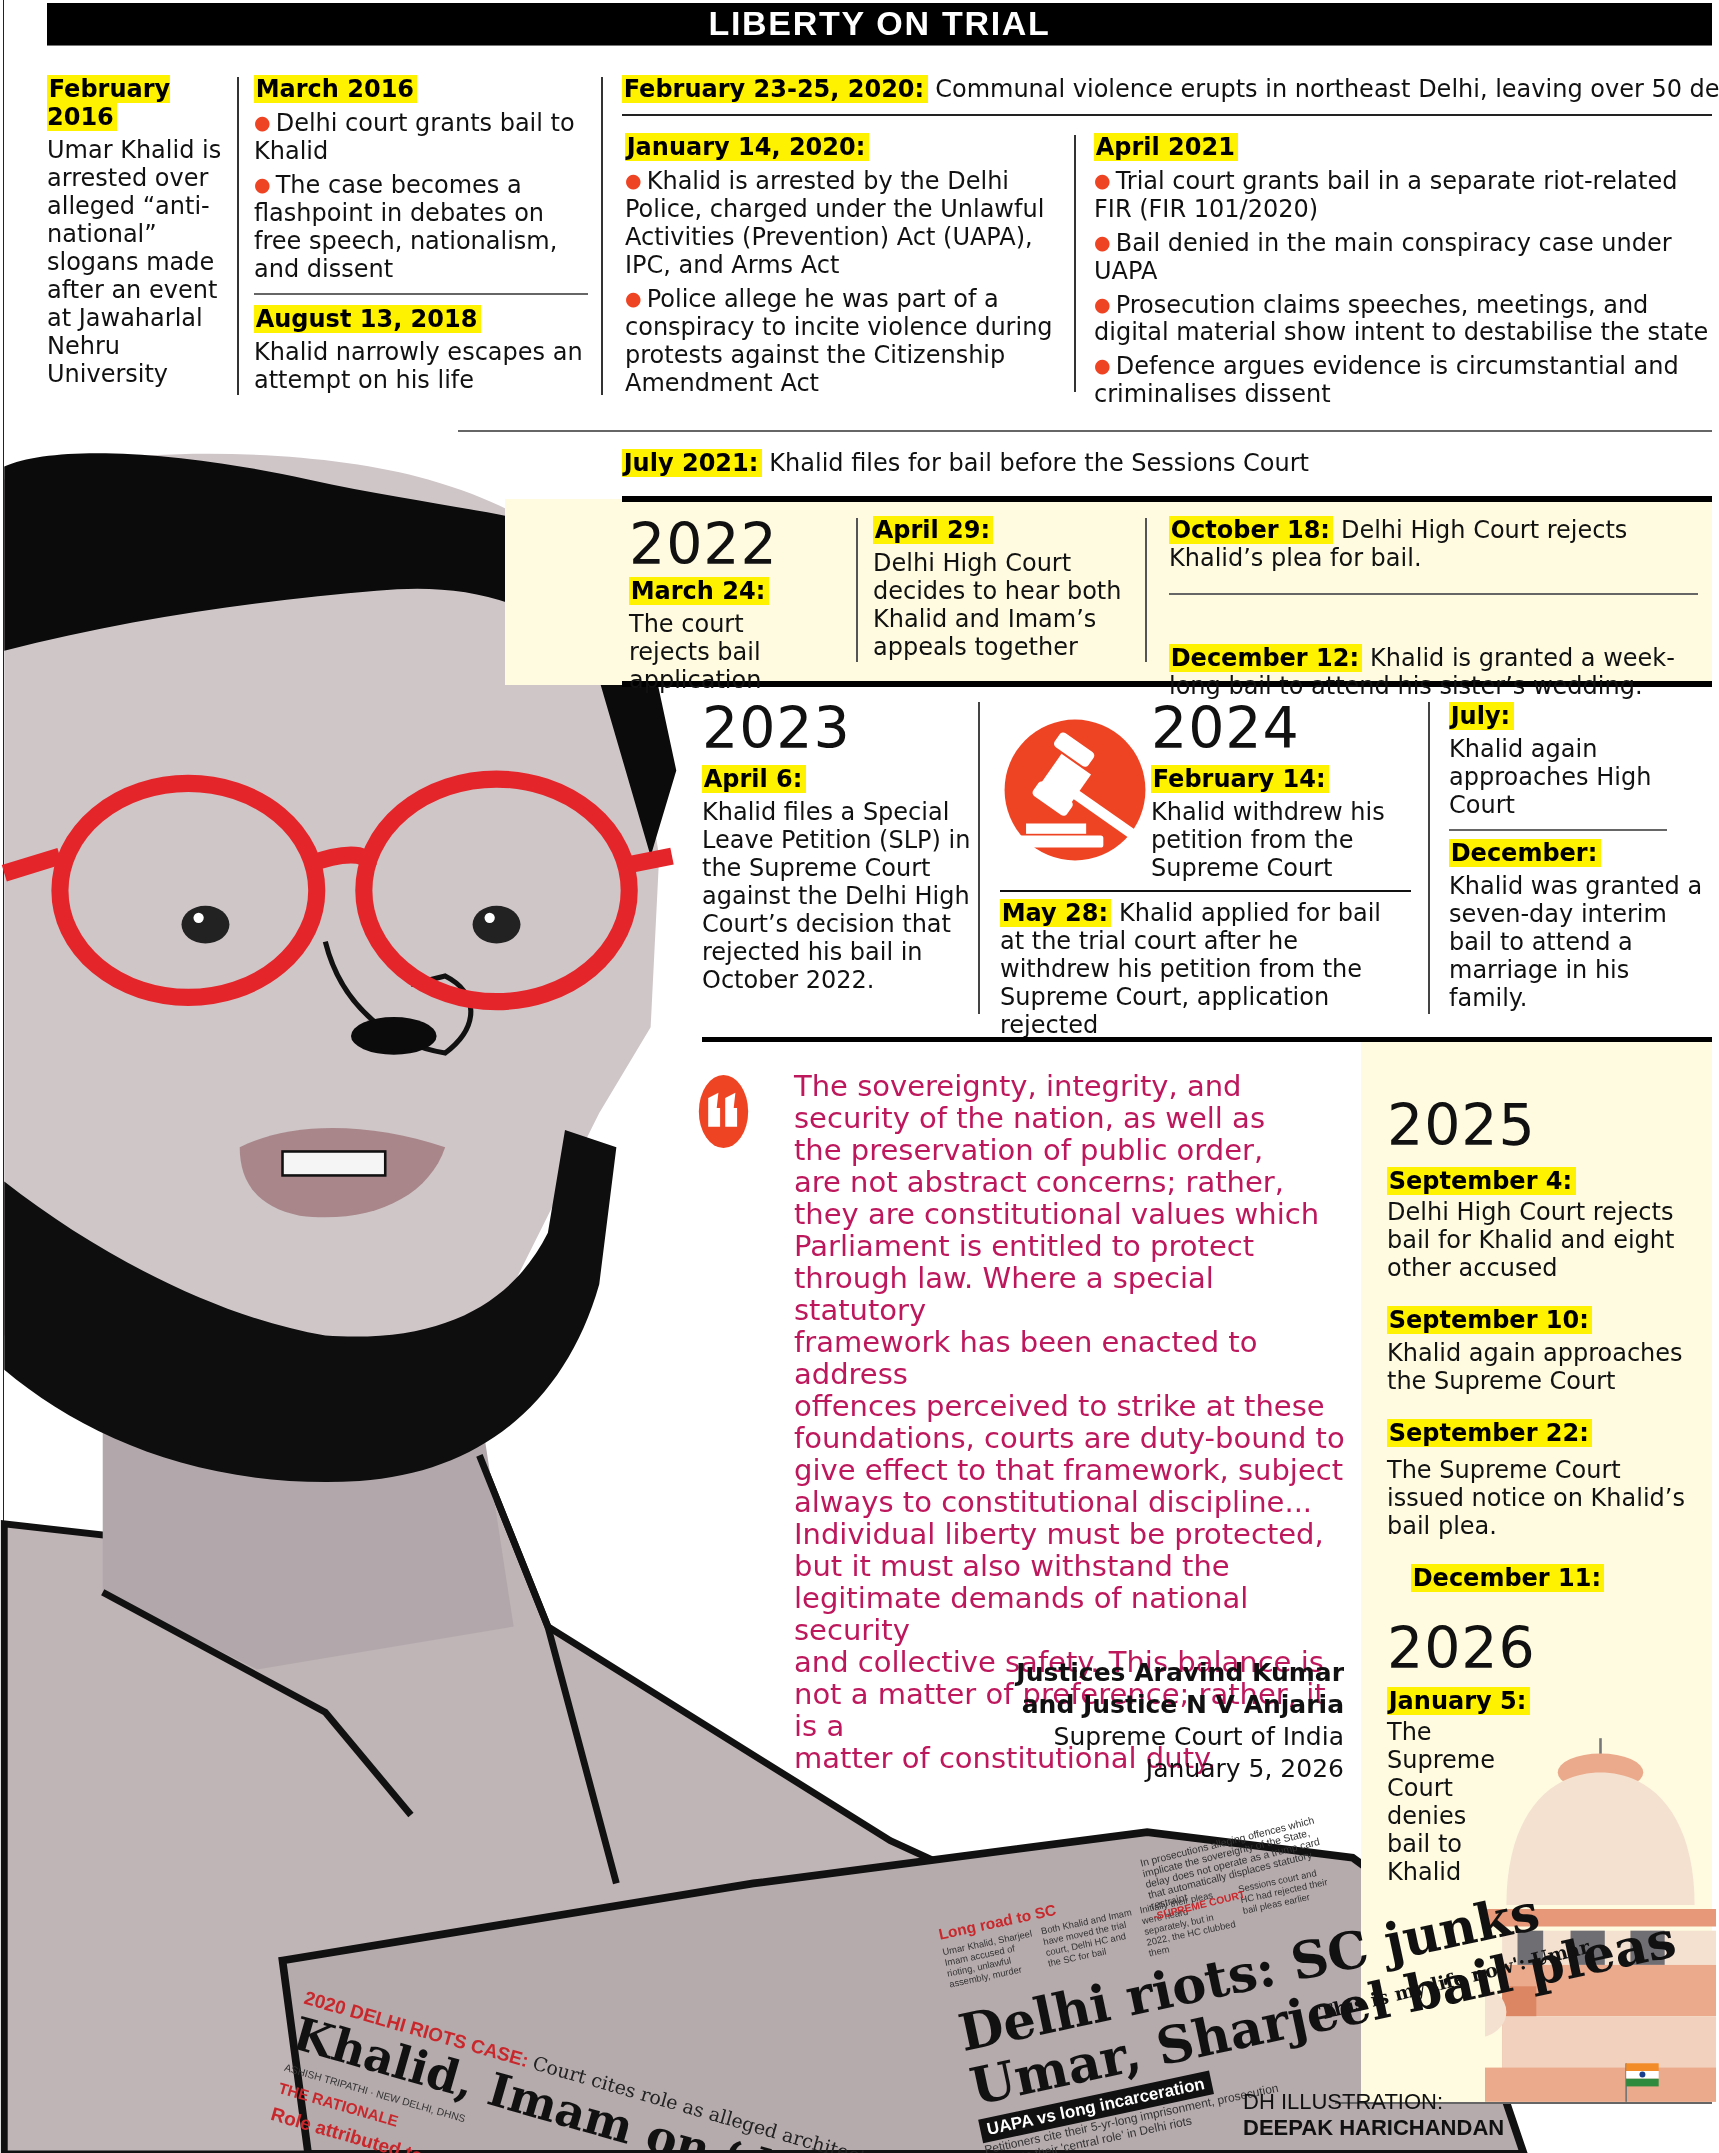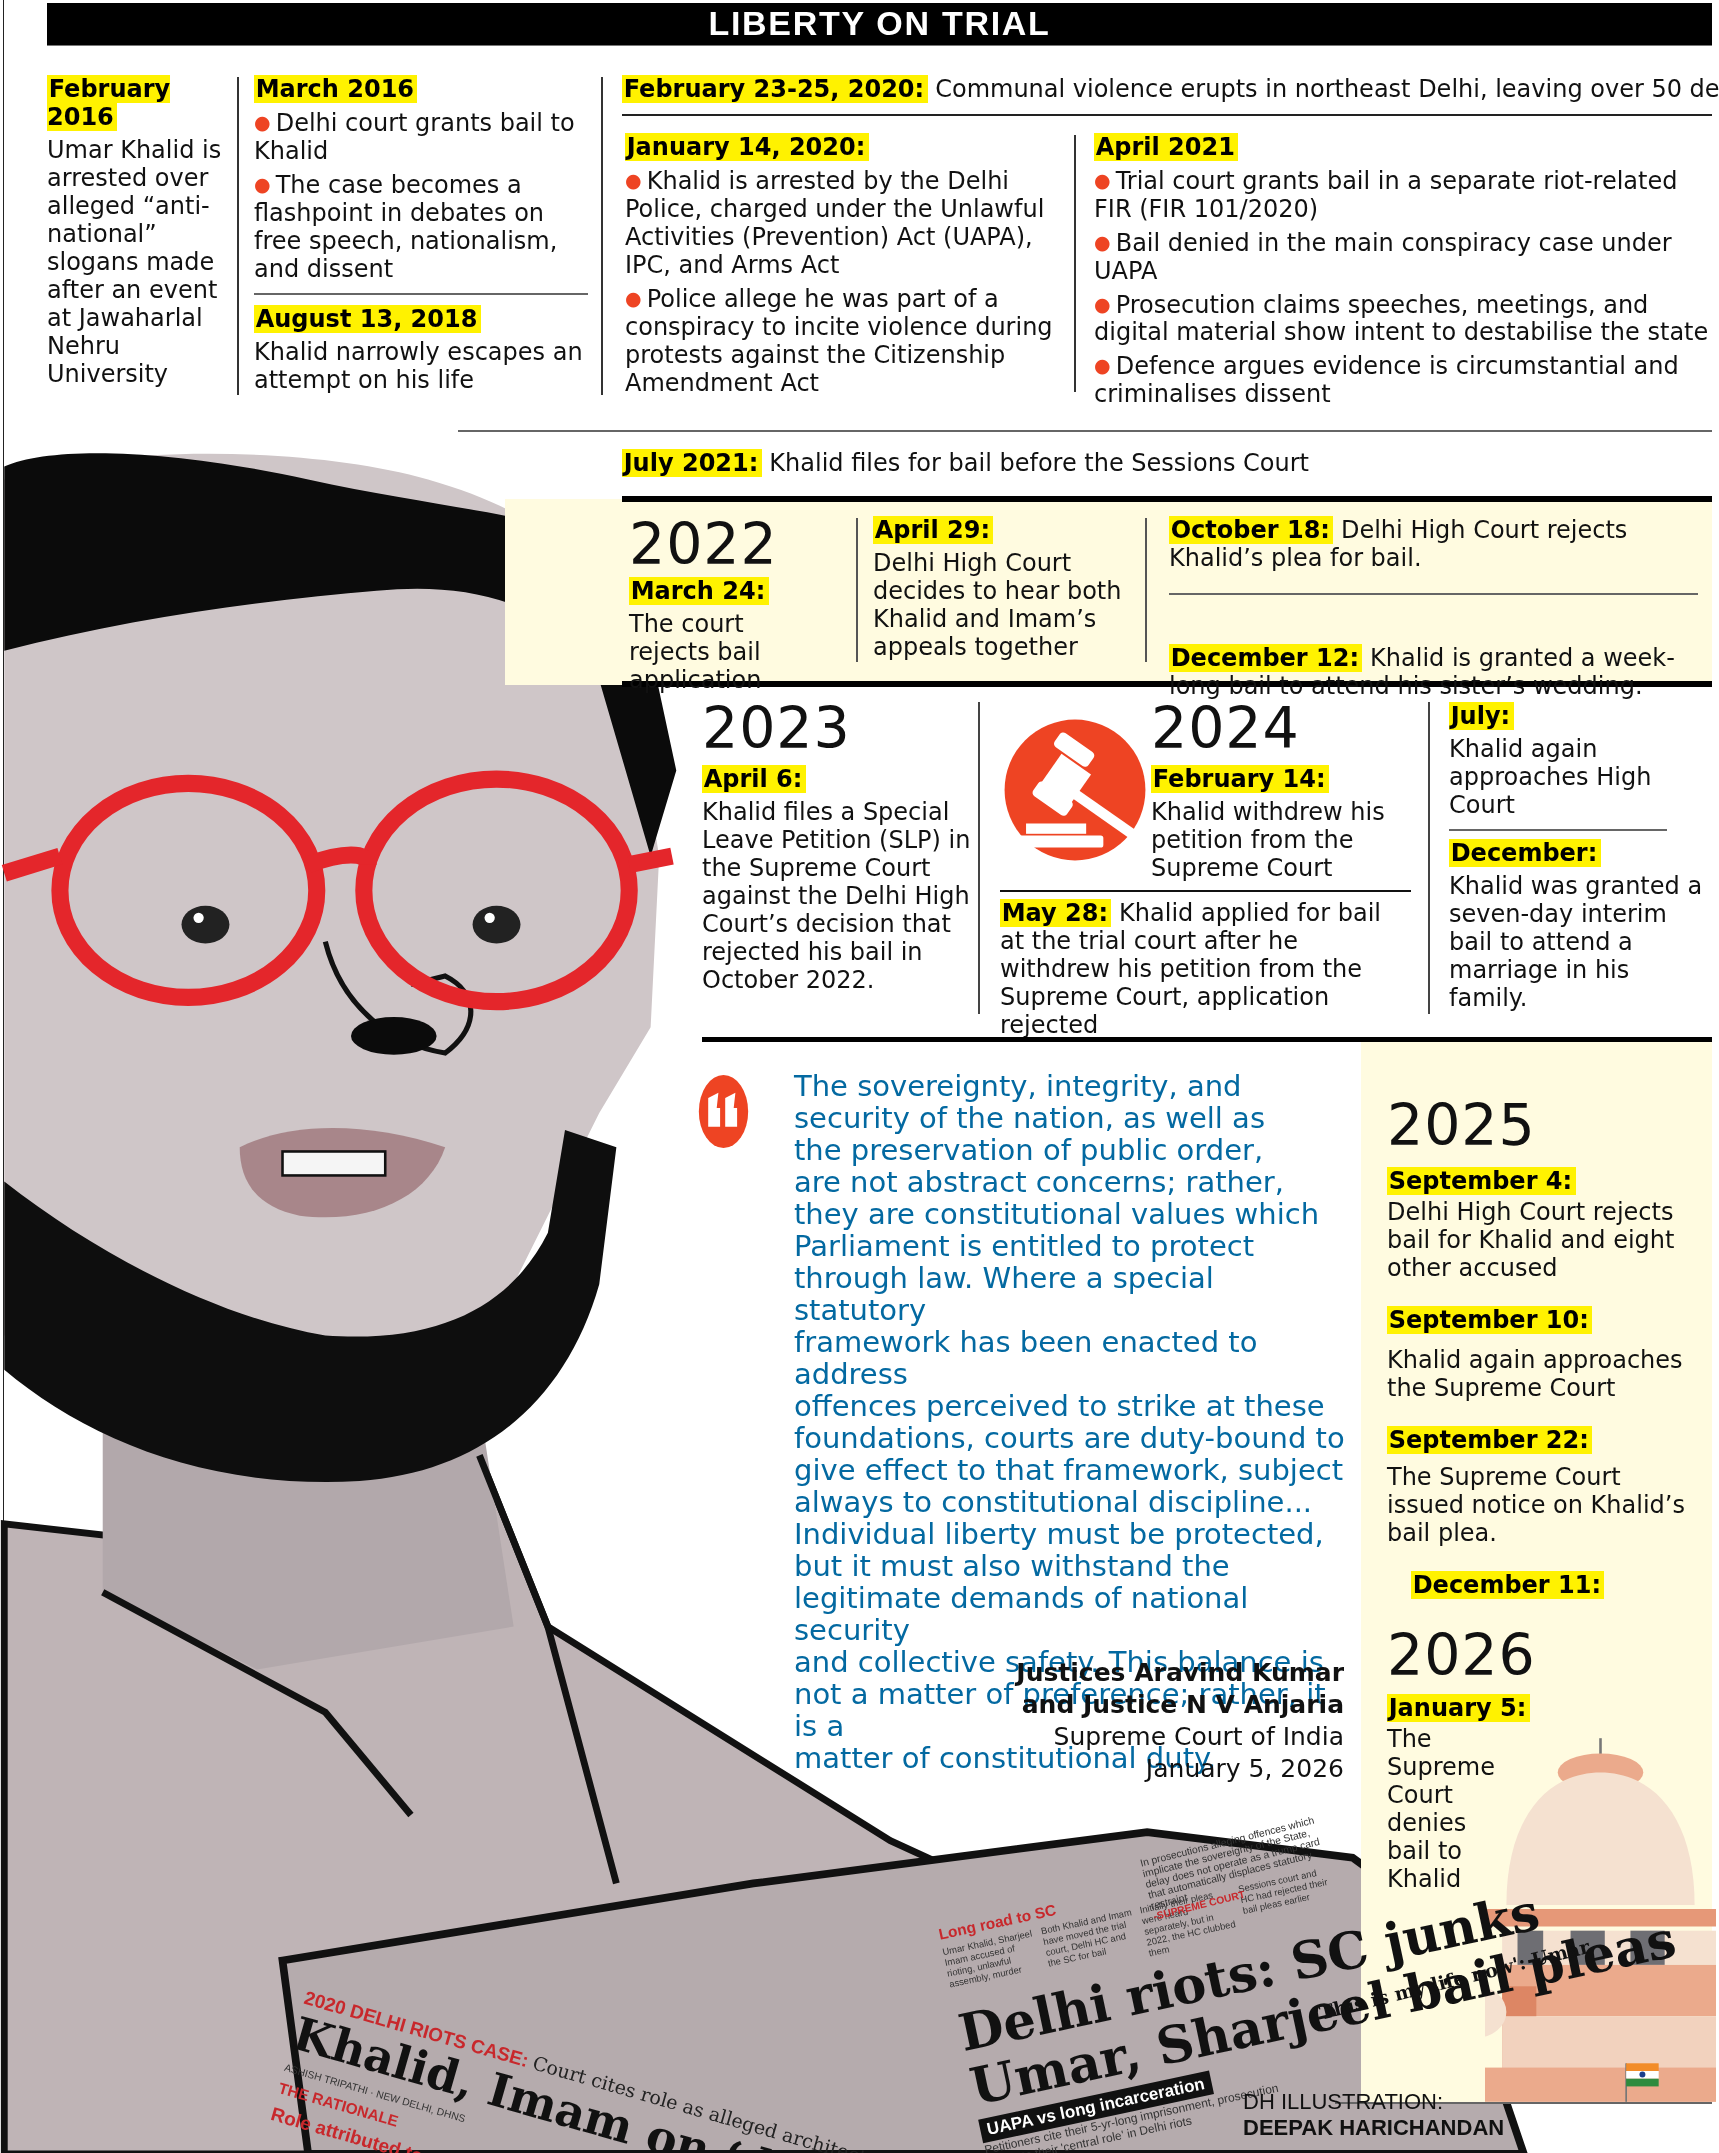--- a/index.html
+++ b/index.html
@@ -13,21 +13,21 @@
   .hl { background: #FFF200; font-family: "DejaVu Sans", sans-serif; font-weight: bold; padding: 0 3.4px 0 1.7px; color: #000; }
   .t { font-family: "DejaVu Sans", sans-serif; font-size: 24px; line-height: 28px; color: #111; }
   .t .hl { font-size: 24px; }
   .bullet { color: #EE4423; font-size: 19px; vertical-align: 1.7px; margin-right: 5.1px; }
   .vdiv { width: 1.7px; background: #333; }
   .hrule { height: 1.7px; background: #666; }
   .brule { height: 6px; background: #000; }
   .year { font-family: "DejaVu Sans", sans-serif; font-weight: normal; font-size: 57px; line-height: 60px; color: #111; letter-spacing: 0.9px; }
   .para { margin-top: 5.1px; }
   .yellow-bg { background: #FFFBE0; }
-  .quote-text { font-family: "DejaVu Sans", sans-serif; font-size: 29px; line-height: 32px; color: #0369a1; }
+  .quote-text { font-family: "DejaVu Sans", sans-serif; font-size: 29px; line-height: 32px; color: #be185d; }
   .sig-b { font-weight: bold; font-size: 25px; line-height: 32px; text-align: right; }
   .sig { font-size: 25px; line-height: 32px; text-align: right; }
   .credit { font-family: "Liberation Sans", sans-serif; font-size: 22px; line-height: 26px; }
   .credit b { font-weight: bold; }
   .paper-text { font-family: "DejaVu Serif", serif; font-weight: bold; color: #111; white-space: nowrap; }
 </style>
 </head>
 <body>
 
 <div class="abs left-border"></div>
@@ -240,21 +240,21 @@
   <rect x="165" y="389" width="38" height="9" fill="#ffffff"></rect>
   <rect x="165" y="398" width="38" height="9" fill="#2E8B3E"></rect>
   <circle cx="184" cy="393" r="3.5" fill="#1A3E8C"></circle>
 </svg>
 
 <div class="abs" style="left:1387px;top:1095px;width:317px;">
   <div class="year">2025</div>
   <div class="t" style="margin-top:12px;"><span class="hl">September 4:</span></div>
   <div class="t" style="margin-top:3.4px;">Delhi High Court rejects bail for Khalid and eight other accused</div>
   <div class="t" style="margin-top:24px;"><span class="hl">September 10:</span></div>
-  <div class="t" style="margin-top:12px;">Khalid again approaches the Supreme Court</div>
+  <div class="t" style="margin-top:5px;">Khalid again approaches the Supreme Court</div>
   <div class="t" style="margin-top:24px;"><span class="hl">September 22:</span></div>
   <div class="t" style="margin-top:9px;">The Supreme Court issued notice on Khalid’s bail plea.</div>
   <div class="t" style="margin-top:24px;padding-left:24px;"><span class="hl">December 11:</span></div>
   <div class="year" style="margin-top:26px;">2026</div>
   <div class="t" style="margin-top:8.6px;"><span class="hl">January 5:</span></div>
   <div class="t" style="margin-top:3.4px;width:103px;">The Supreme Court denies bail to Khalid</div>
 </div>
 
 <div class="abs" style="left:308px;top:1986px;transform:rotate(16deg);transform-origin:left top;">
   <div style="font-family:'Liberation Sans',sans-serif;font-weight:bold;font-size:19px;color:#C8282C;white-space:nowrap;">

